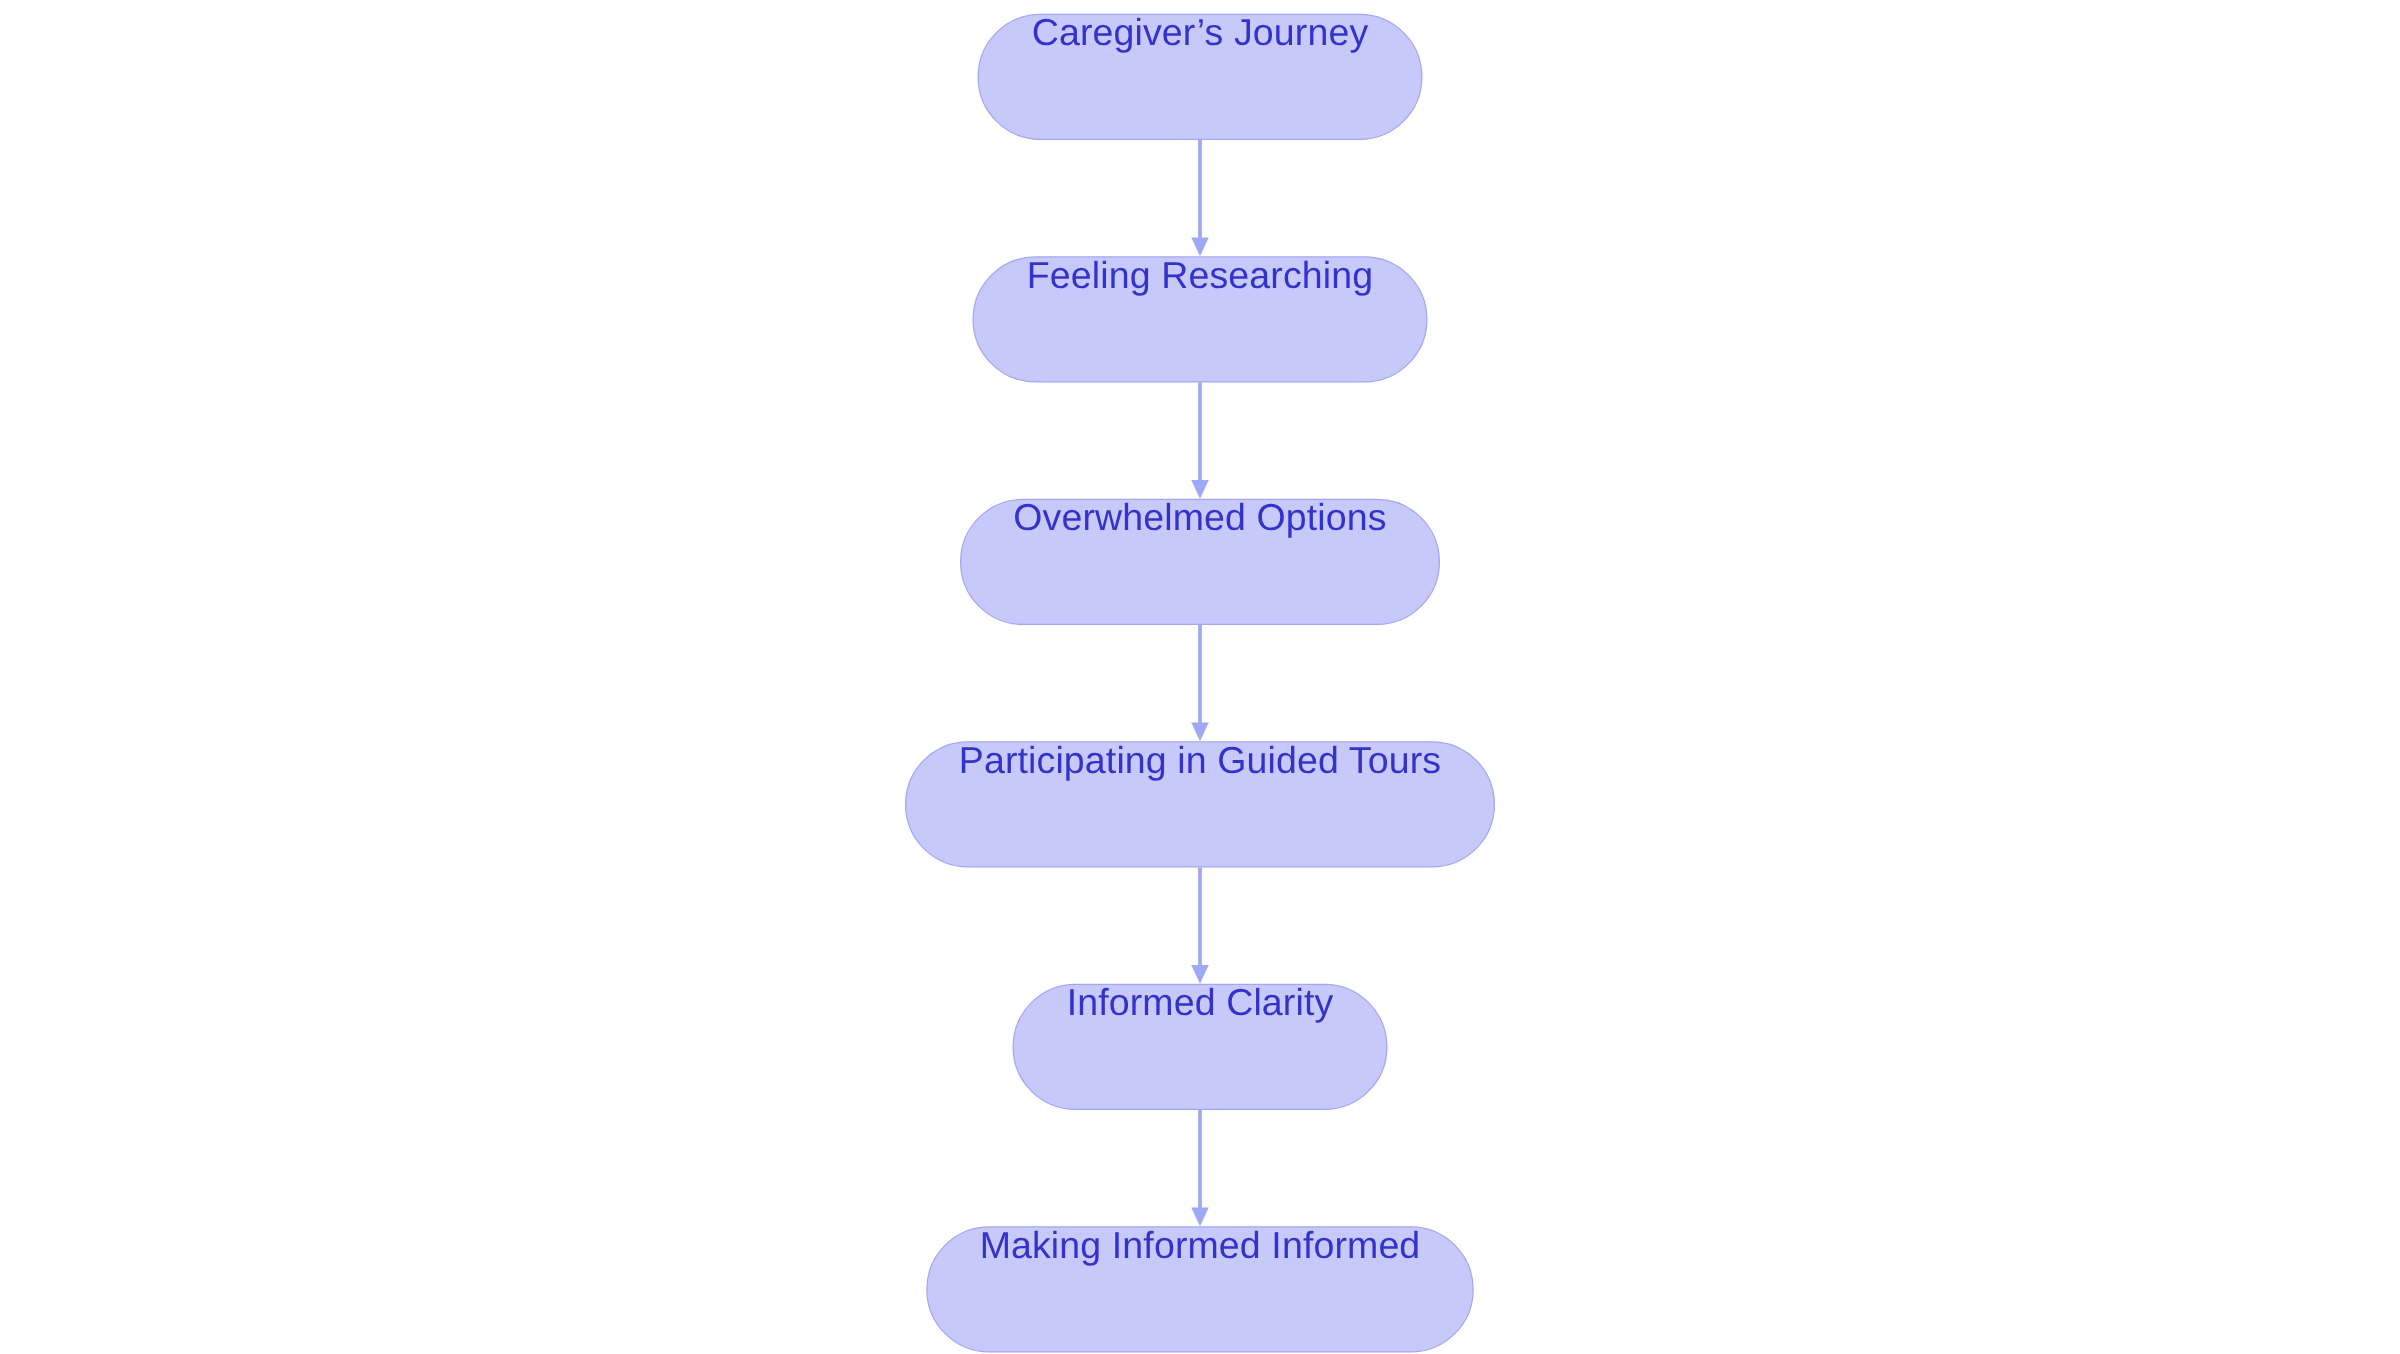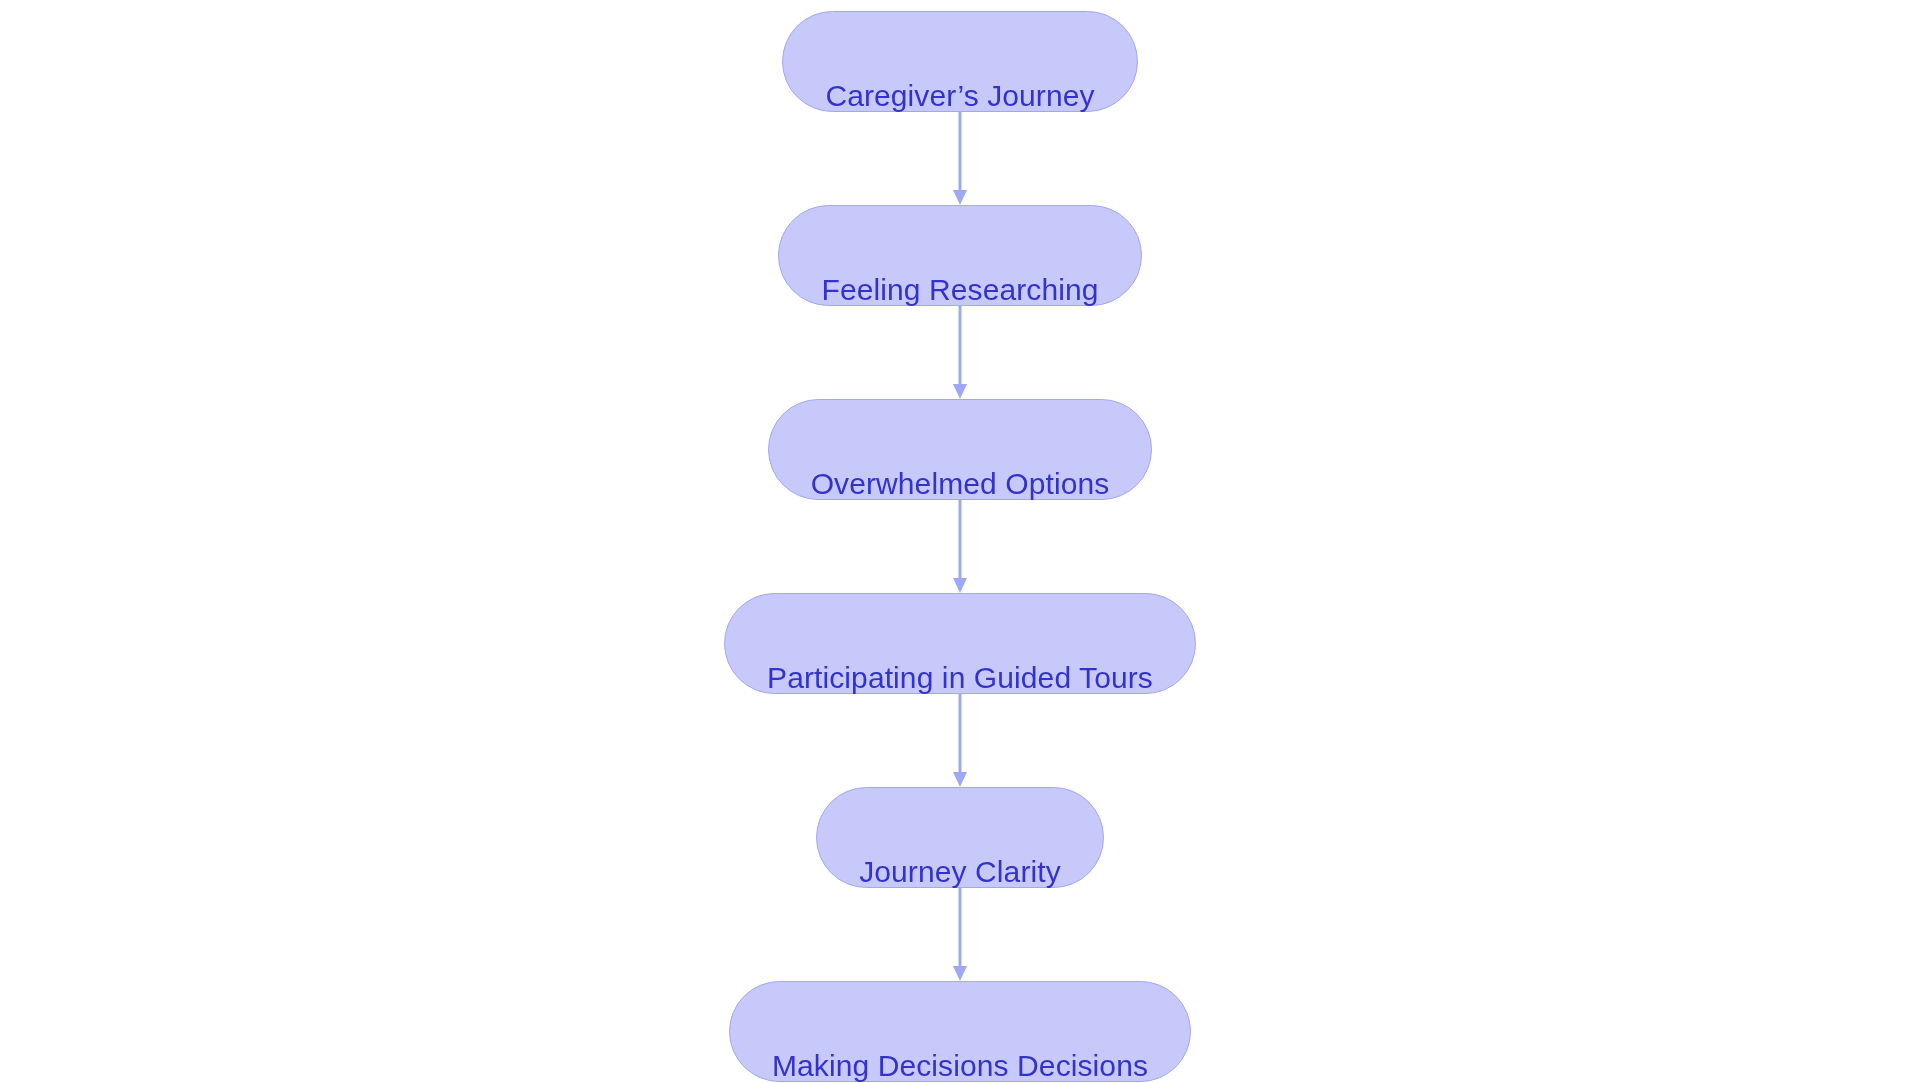--- a/index.html
+++ b/index.html
@@ -34,21 +34,21 @@
     justify-content: flex-start;
   }
 
   .flow-node {
     box-sizing: border-box;
     height: 101px;
     background: #c8c9fb;
     border: 1.4px solid #a3a6f0;
     border-radius: 51px;
     display: flex;
-    align-items: flex-end;
+    align-items: flex-start;
     justify-content: center;
     padding: 0 42px;
     flex: none;
   }
 
   .flow-node-label {
     color: #3333cc;
     font-size: 30px;
     font-weight: 400;
     line-height: 1;
@@ -124,28 +124,28 @@
     </div>
 
     <div class="flow-connector">
       <svg viewBox="0 0 14 93" xmlns="http://www.w3.org/2000/svg" aria-hidden="true">
         <line x1="7" y1="0" x2="7" y2="79" stroke="#9fa8f5" stroke-width="3"></line>
         <polygon points="0,78 14,78 7,93" fill="#9fa8f5"></polygon>
       </svg>
     </div>
 
     <div class="flow-node">
-      <span class="flow-node-label">Journey Clarity</span>
+      <span class="flow-node-label">Informed Clarity</span>
     </div>
 
     <div class="flow-connector">
       <svg viewBox="0 0 14 93" xmlns="http://www.w3.org/2000/svg" aria-hidden="true">
         <line x1="7" y1="0" x2="7" y2="79" stroke="#9fa8f5" stroke-width="3"></line>
         <polygon points="0,78 14,78 7,93" fill="#9fa8f5"></polygon>
       </svg>
     </div>
 
     <div class="flow-node">
-      <span class="flow-node-label">Making Decisions Decisions</span>
+      <span class="flow-node-label">Making Informed Informed</span>
     </div>
 
   </div>
 </div>
 
 </body></html>

